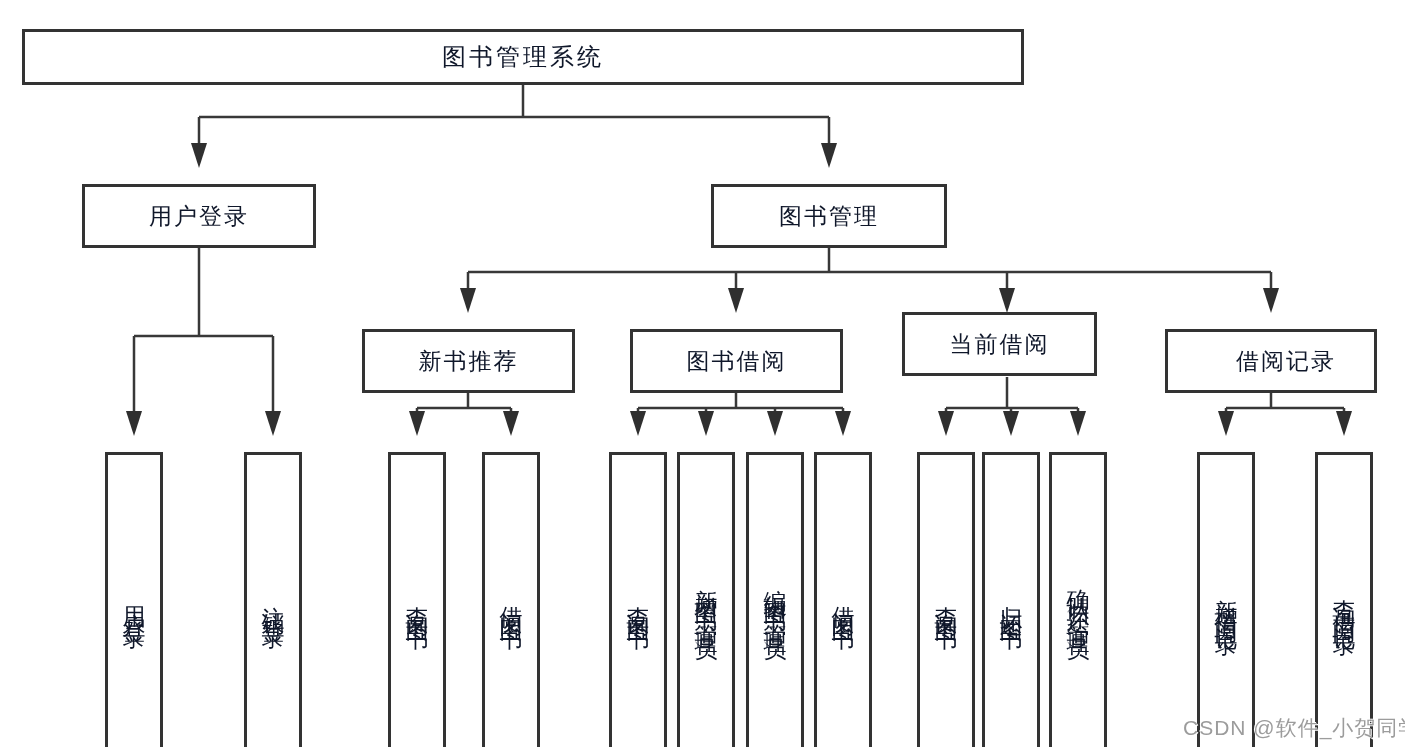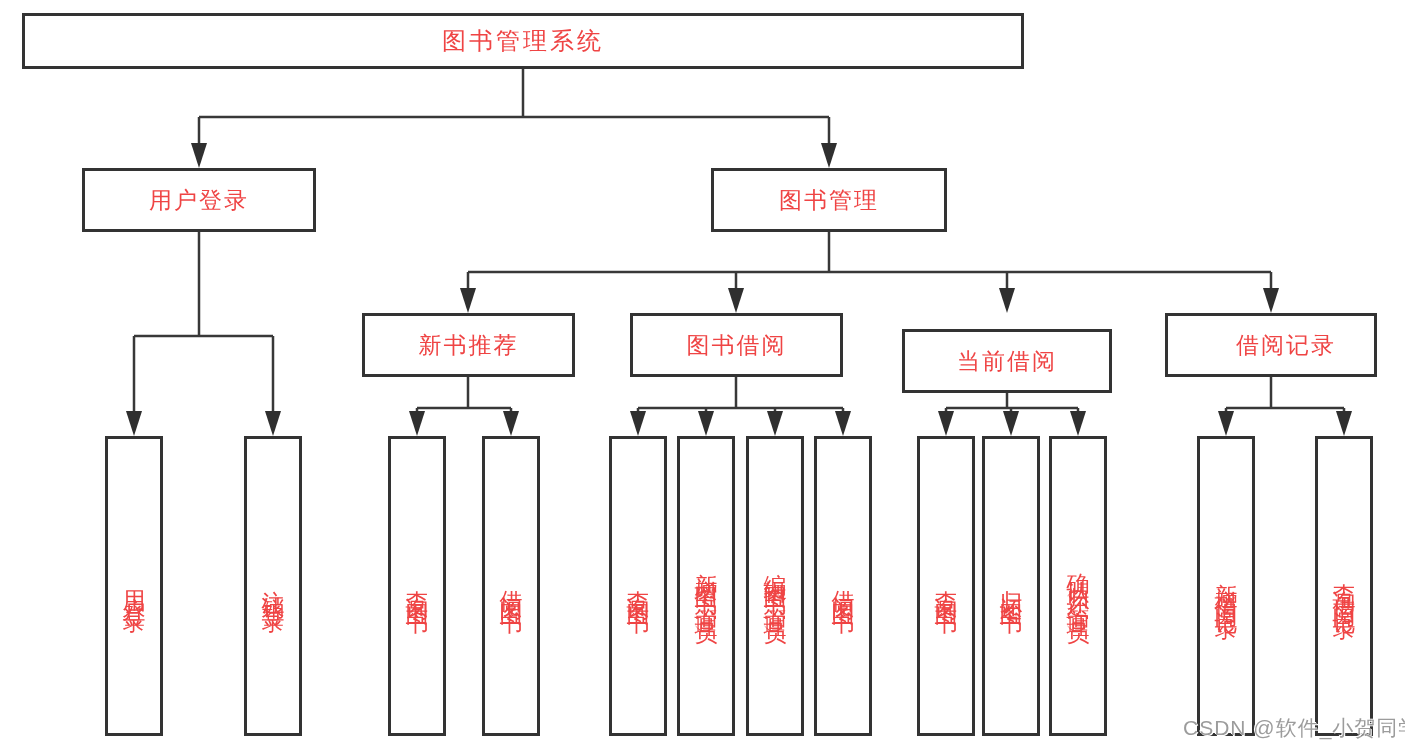--- a/index.html
+++ b/index.html
@@ -22,21 +22,22 @@
     height: 747px;
   }
   .box {
     position: absolute;
     box-sizing: border-box;
     border: 3px solid #333333;
     background: #ffffff;
     display: flex;
     align-items: center;
     justify-content: center;
-    color: #ef4444;
+    color: #0f172a;
+    margin-top: 16px;
   }
   .box .lbl-h {
     font-size: 23px;
     letter-spacing: 2px;
     white-space: nowrap;
   }
   .box.root .lbl-h {
     font-size: 24px;
     letter-spacing: 3px;
   }
@@ -118,21 +119,21 @@
   <div class="box" style="left:711px; top:168px; width:236px; height:64px;">
     <span class="lbl-h">图书管理</span>
   </div>
 
   <div class="box" style="left:362px; top:313px; width:213px; height:64px;">
     <span class="lbl-h">新书推荐</span>
   </div>
   <div class="box" style="left:630px; top:313px; width:213px; height:64px;">
     <span class="lbl-h">图书借阅</span>
   </div>
-  <div class="box" style="left:902px; top:329px; width:210px; height:64px;text-align:center;">
+  <div class="box" style="left:902px; top:296px; width:195px; height:64px;text-align:center;">
     <span class="lbl-h">当前借阅</span>
   </div>
   <div class="box" style="left:1165px; top:313px; width:212px; height:64px;padding-left:30px;">
     <span class="lbl-h">借阅记录</span>
   </div>
 
   <div class="box leaf" style="left:105px;">
     <span class="lbl-v">用户登录</span>
   </div>
   <div class="box leaf" style="left:244px;">

